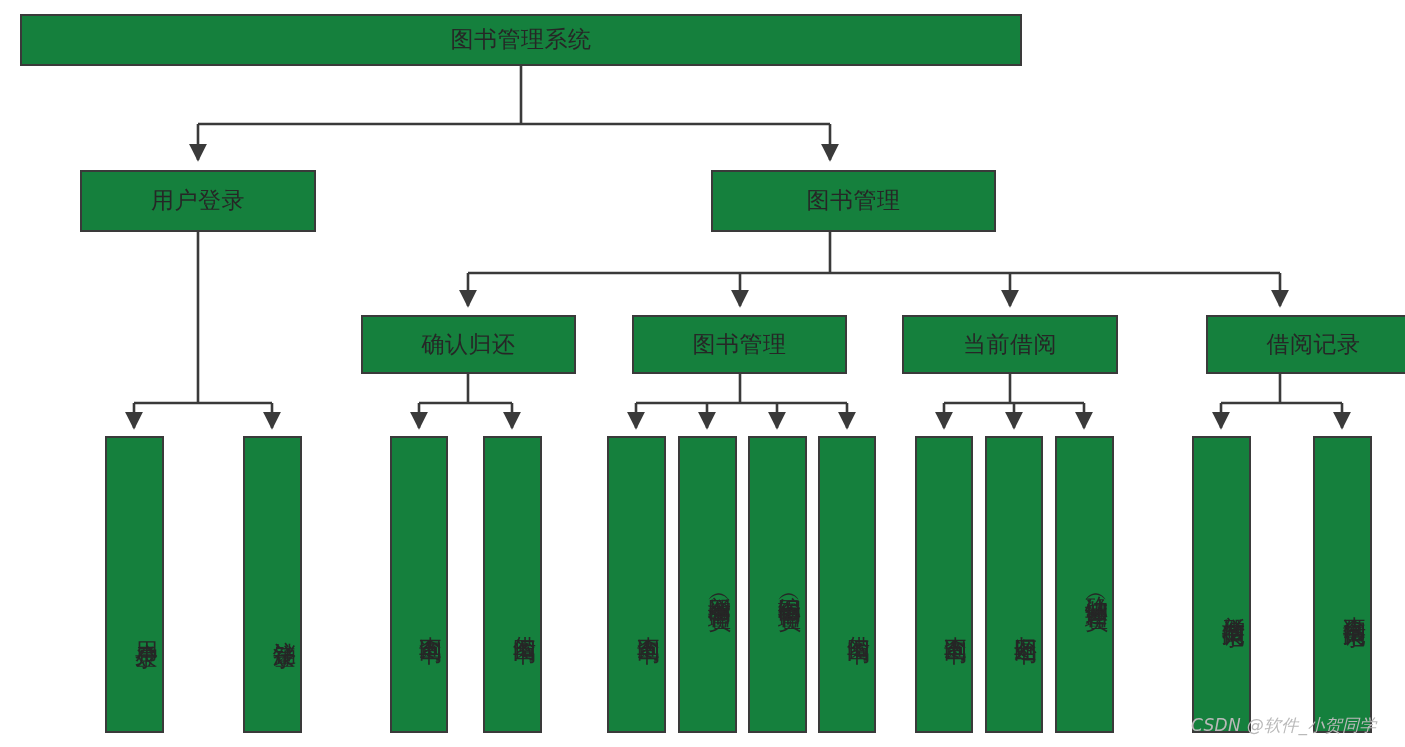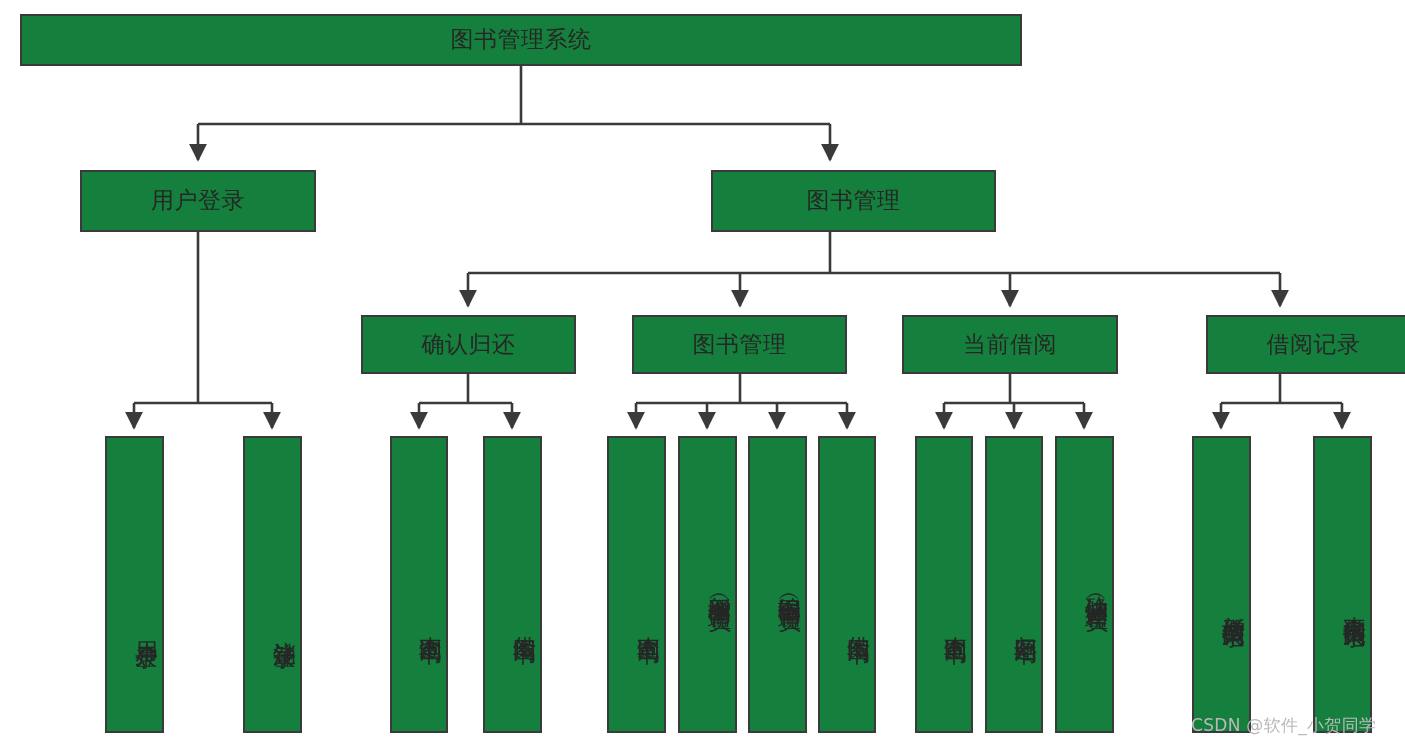--- a/index.html
+++ b/index.html
@@ -50,20 +50,21 @@
     overflow: hidden;
   }
   .watermark {
     position: absolute;
     left: 1191px;
     top: 714px;
     font-size: 17px;
     color: #b9b9b9;
     white-space: nowrap;
     letter-spacing: 0.3px;
+    font-style: italic;
   }
 </style>
 </head>
 <body>
 
 <div id="canvas">
 
   <svg class="connectors" viewBox="0 0 1405 747" xmlns="http://www.w3.org/2000/svg">
     <defs>
       <marker id="arrow" viewBox="0 0 10 10" refX="9" refY="5" markerWidth="7" markerHeight="7" orient="auto-start-reverse">

